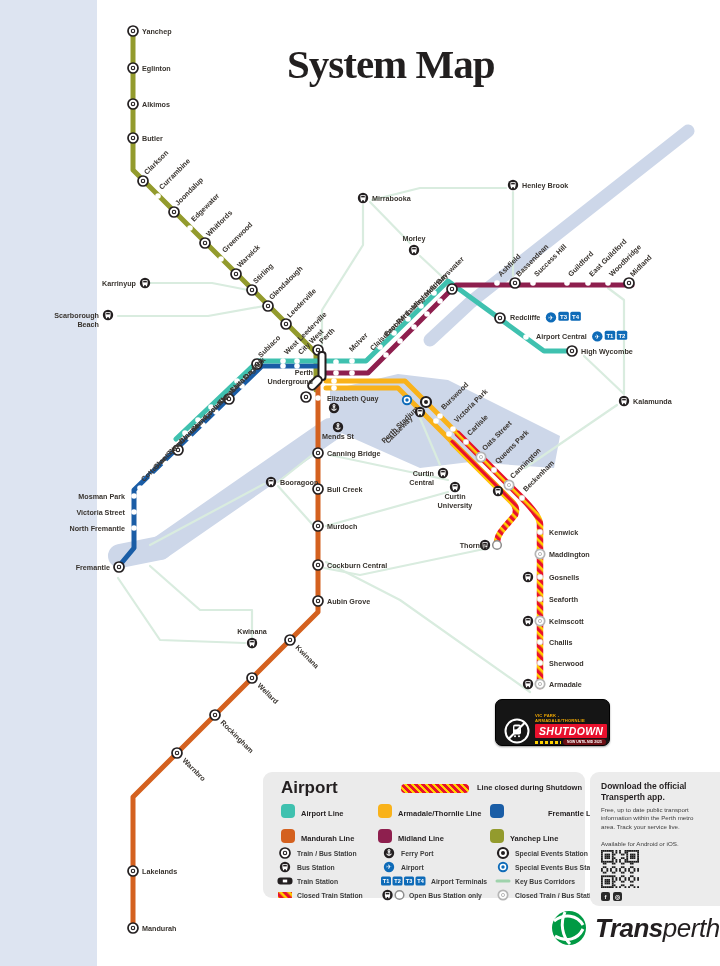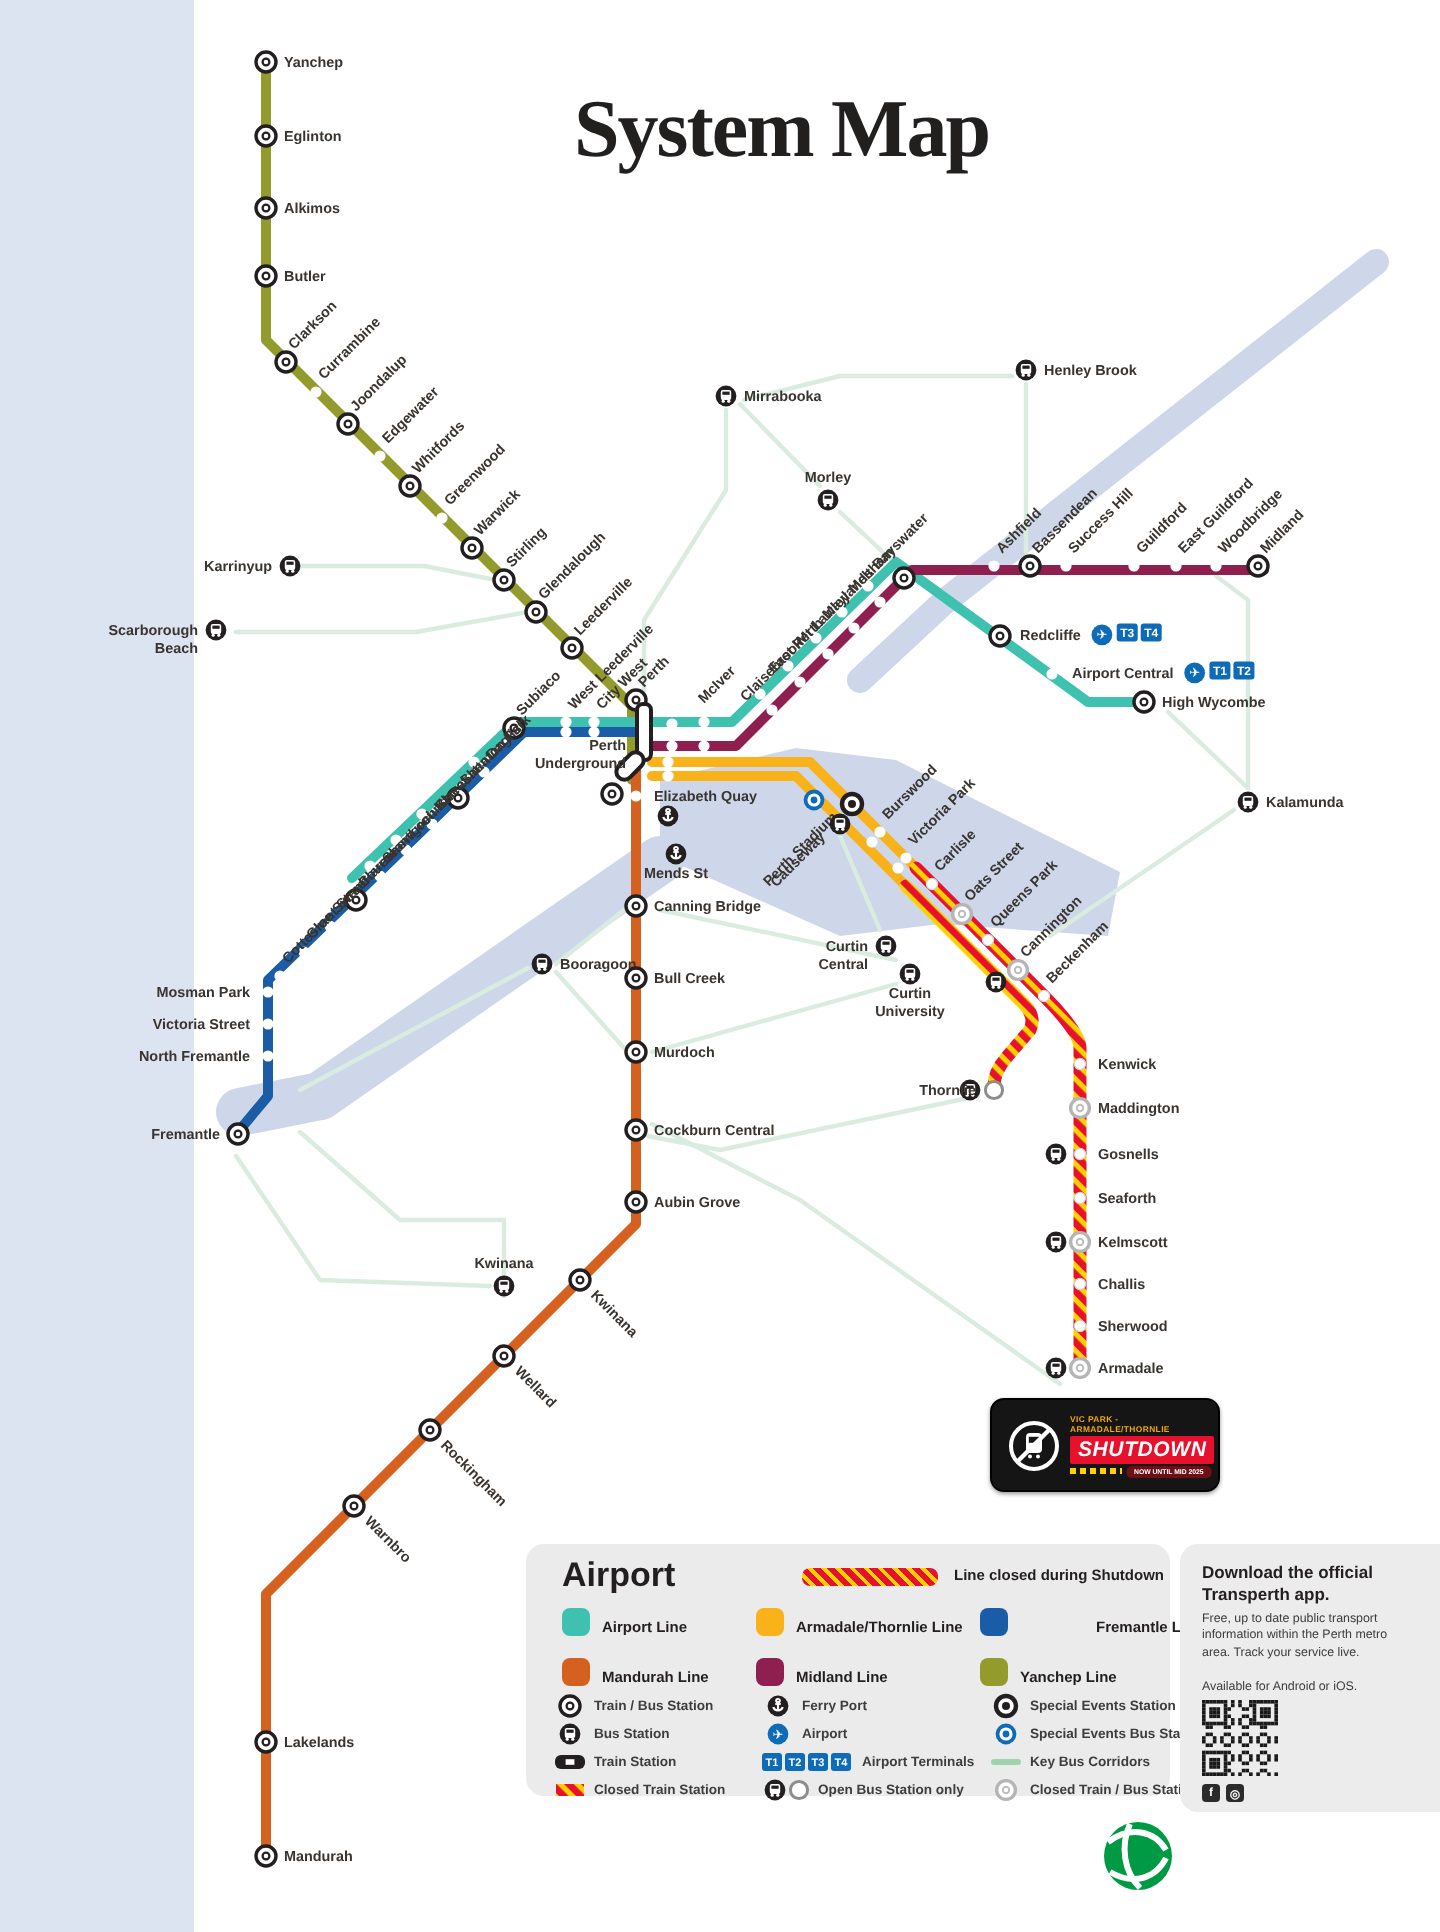--- a/index.html
+++ b/index.html
@@ -28,21 +28,21 @@
   #dl-title{position:absolute;left:11px;top:9px;width:104px;font-size:8.5px;line-height:1.25;
             font-weight:700;color:#231f20;}
   #dl-body{position:absolute;left:11px;top:34px;width:104px;font-size:6.2px;line-height:1.35;color:#3c3c3c;}
   #dl-note{position:absolute;left:11px;top:68px;width:104px;font-size:6.2px;color:#3c3c3c;}
   #qr{position:absolute;left:11px;top:78px;}
   #social{position:absolute;left:11px;top:120px;display:flex;gap:3px;}
   .soc{width:9px;height:9px;background:#2b2b2b;border-radius:2px;color:#fff;font-size:6px;
        font-weight:700;display:flex;align-items:center;justify-content:center;}
   
   #badge{position:absolute;left:495px;top:699px;width:113px;height:45px;background:#151515;
-         border:1px solid #000;border-radius:7px;display:flex;align-items:center;box-shadow:0 1px 2px rgba(0,0,0,.4);}
+         border:1px solid #000;border-radius:7px;display:flex;align-items:flex-end;box-shadow:0 1px 2px rgba(0,0,0,.4);}
   #badge-ic{margin:0 4px 0 7px;flex:0 0 auto;}
   #badge-col{display:flex;flex-direction:column;gap:1px;}
   #badge-line1{font-size:4.2px;font-weight:700;color:#f2a900;letter-spacing:.2px;}
   #badge-main{background:#e8112d;color:#fff;font-size:10.5px;font-weight:700;font-style:italic;
               padding:1px 4px;border-radius:1px;width:fit-content;letter-spacing:.3px;}
   #badge-row{display:flex;align-items:center;gap:2px;}
   #badge-dashes{width:26px;height:3px;
      background:repeating-linear-gradient(90deg,#ffd100 0 3px,#151515 3px 5px);}
   #badge-pill{background:#6d0f14;color:#fff;font-size:3.4px;font-weight:700;padding:1px 4px;
               border-radius:4px;white-space:nowrap;}
@@ -1228,14 +1228,15 @@
     </div>
   </div>
 
   <div id="logo">
     <svg width="40" height="40" viewBox="-20 -20 40 40">
       <circle r="17" fill="#009a44"></circle>
       <path d="M-15,-7 C-4,-15 8,-13 14,-3" stroke="#fff" stroke-width="3" fill="none"></path>
       <path d="M-14,8 C-2,15 9,11 14,1" stroke="#fff" stroke-width="3" fill="none"></path>
       <path d="M-4,-16 C-9,-5 -7,8 1,16" stroke="#fff" stroke-width="3" fill="none"></path>
     </svg>
+    <div id="logo-text"><span class="b">Trans</span><span>perth</span></div>
   </div>
 </div>
 
 </body></html>

